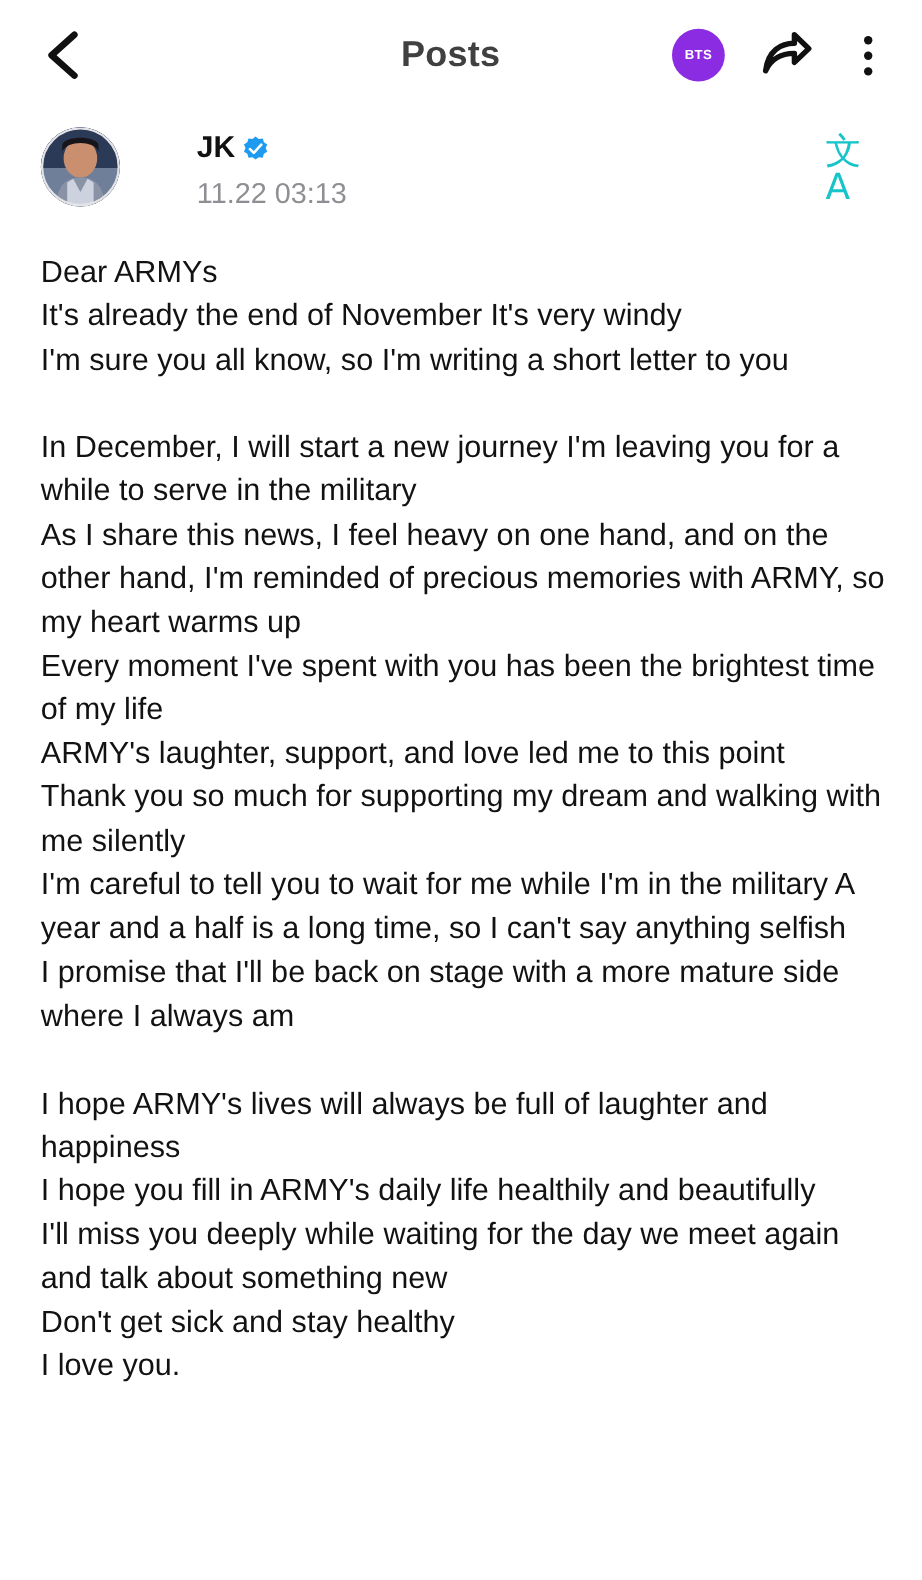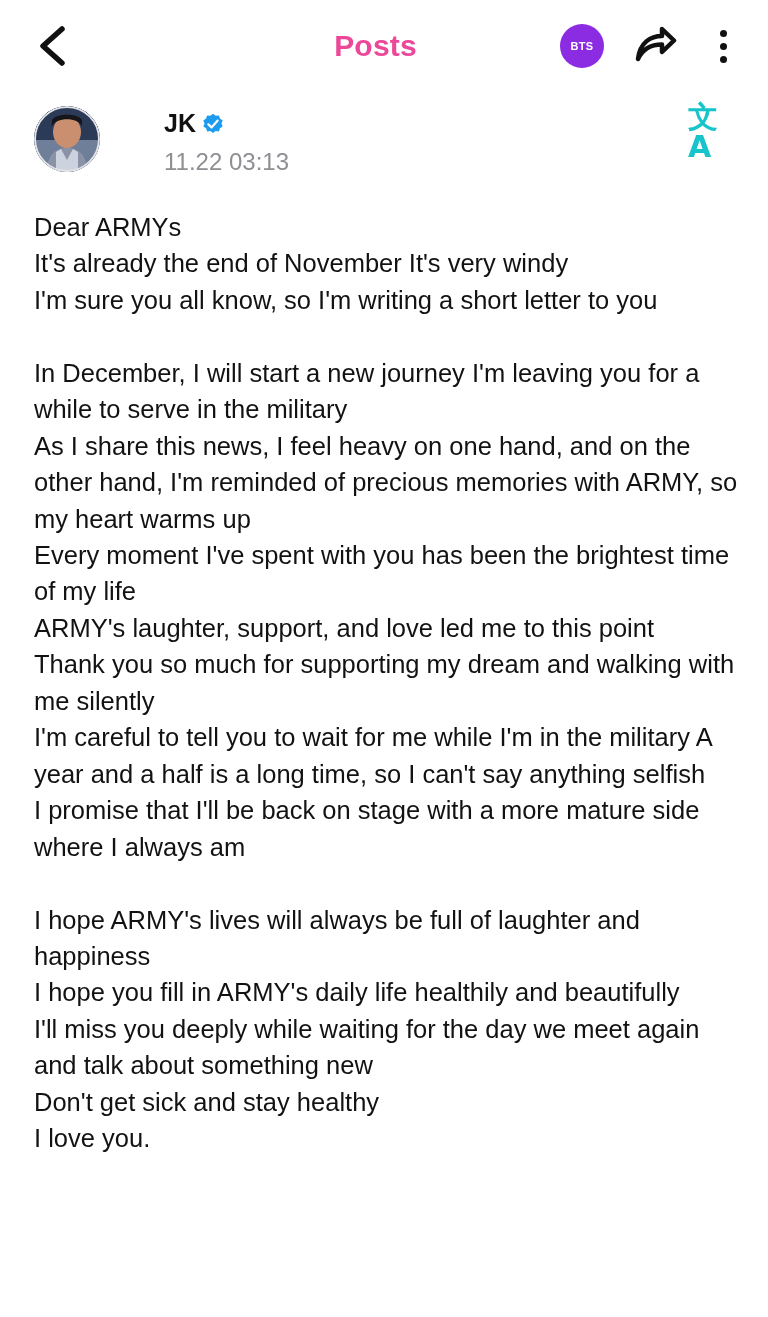--- a/index.html
+++ b/index.html
@@ -36,21 +36,21 @@
     justify-content: center;
     cursor: pointer;
   }
   .topbar-title {
     position: absolute;
     left: 0;
     right: 17px;
     text-align: center;
     font-size: 30px;
     font-weight: bold;
-    color: #ec4899;
+    color: #404040;
     letter-spacing: 0.2px;
     pointer-events: none;
   }
   .topbar-right {
     margin-left: auto;
     display: flex;
     align-items: flex-end;
     gap: 30px;
     z-index: 2;
   }
@@ -137,27 +137,25 @@
   }
   .timestamp {
     margin-top: 11px;
     font-size: 24px;
     color: #8e8e93;
     line-height: 1.1;
   }
   .translate-btn {
     margin-left: auto;
     display: flex;
-    align-items: center;
     justify-content: center;
     width: 46px;
     height: 46px;
     cursor: pointer;
     padding-top: 6px;
-    font-weight: bold;
   }
   .translate-glyph {
     font-size: 30px;
     color: #16c4c9;
     font-family: "DejaVu Sans", sans-serif;
     line-height: 1;
   }
 
   
   .post-body {

